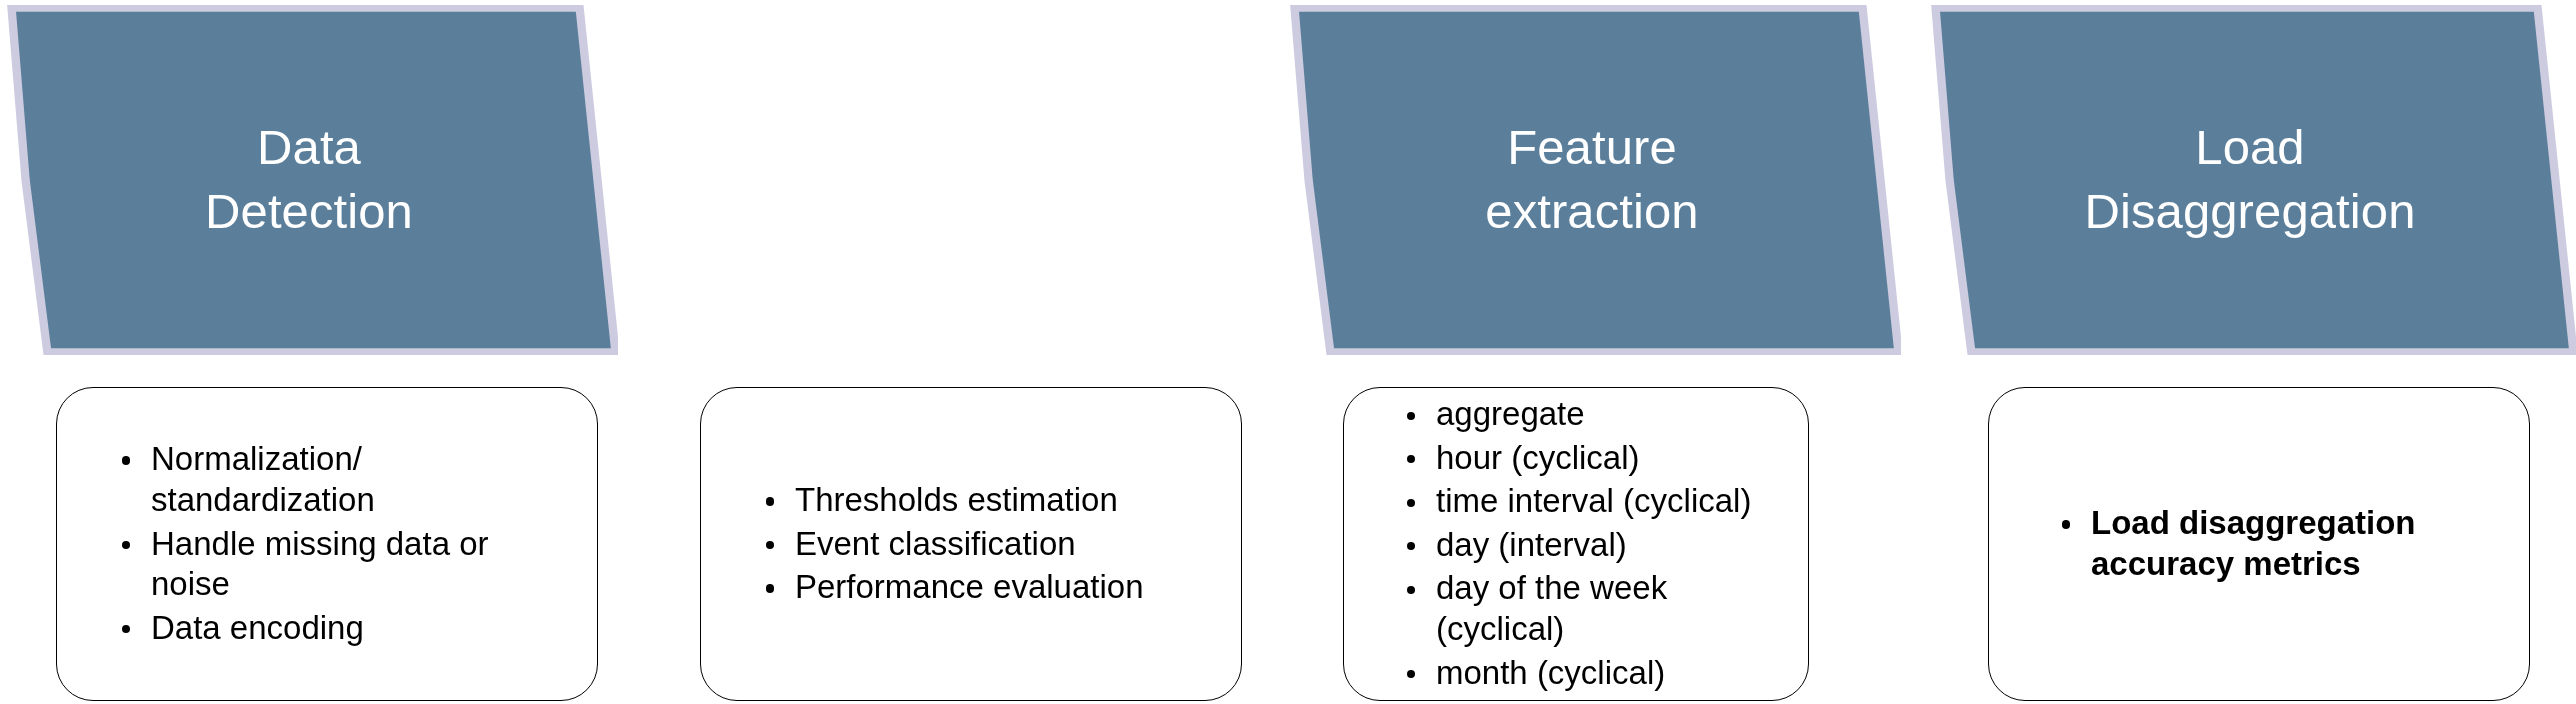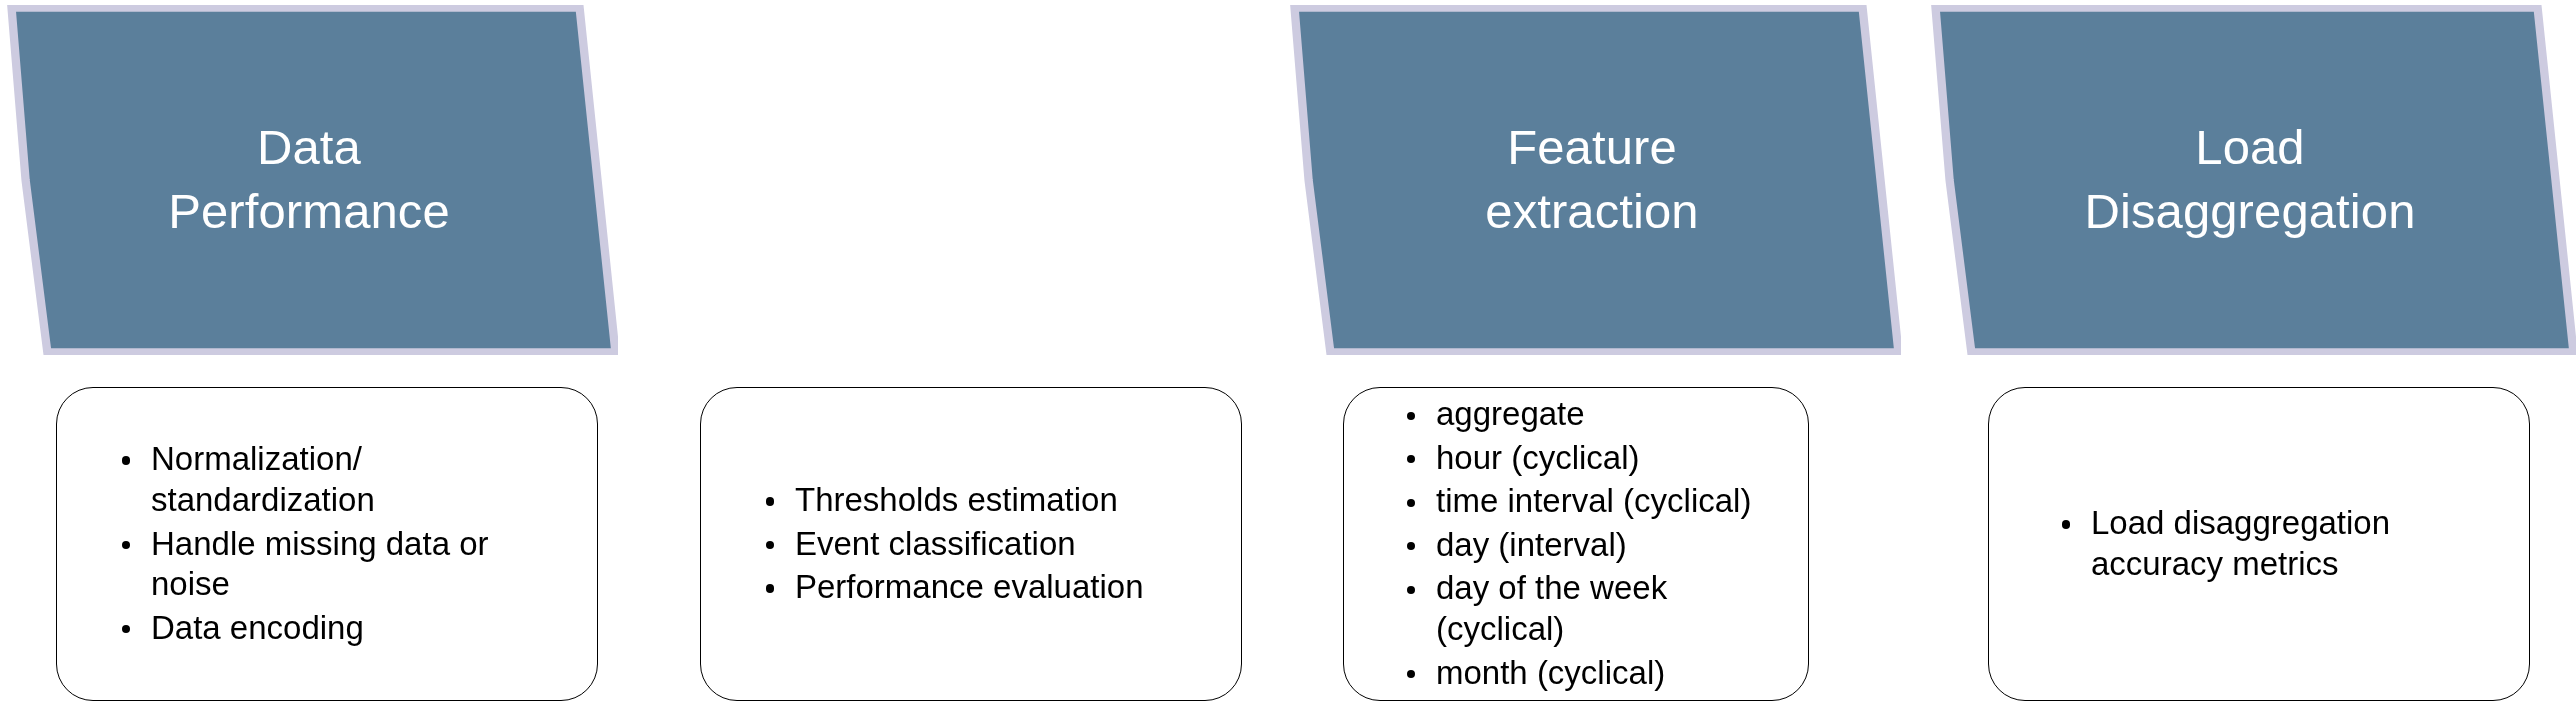--- a/index.html
+++ b/index.html
@@ -85,21 +85,21 @@
 </head>
 <body>
 
 <div id="canvas">
 
   <div class="stage-banner" style="left:0px; width:618px;">
     <svg viewBox="0 0 965 547" preserveAspectRatio="none">
       <polygon points="18,4 905,4 961,543 74,543 40,274" fill="#5B7F9B" stroke="#CDCBE0" stroke-width="13"></polygon>
     </svg>
     <div class="banner-label">Data
-Performance</div>
+Detection</div>
   </div>
 
   <div class="detail-box" style="left:56px; width:542px;">
     <ul class="detail-list">
       <li>
         <span class="bullet"></span>
         <span>Normalization/ standardization</span>
       </li>
       <li>
         <span class="bullet"></span>
@@ -169,21 +169,21 @@
 
   <div class="stage-banner" style="left:1924px; width:652px;">
     <svg viewBox="0 0 1018 547" preserveAspectRatio="none">
       <polygon points="18,4 958,4 1014,543 74,543 40,274" fill="#5B7F9B" stroke="#CDCBE0" stroke-width="13"></polygon>
     </svg>
     <div class="banner-label">Load
 Disaggregation</div>
   </div>
 
   <div class="detail-box" style="left:1988px; width:542px;">
-    <ul class="detail-list" style="padding-left:69px; padding-right:61px;">
+    <ul class="detail-list" style="padding-left:69px; padding-right:61px;font-weight:bold;">
       <li>
         <span class="bullet"></span>
         <span>Load disaggregation accuracy metrics</span>
       </li>
     </ul>
   </div>
 
 </div>
 
 

